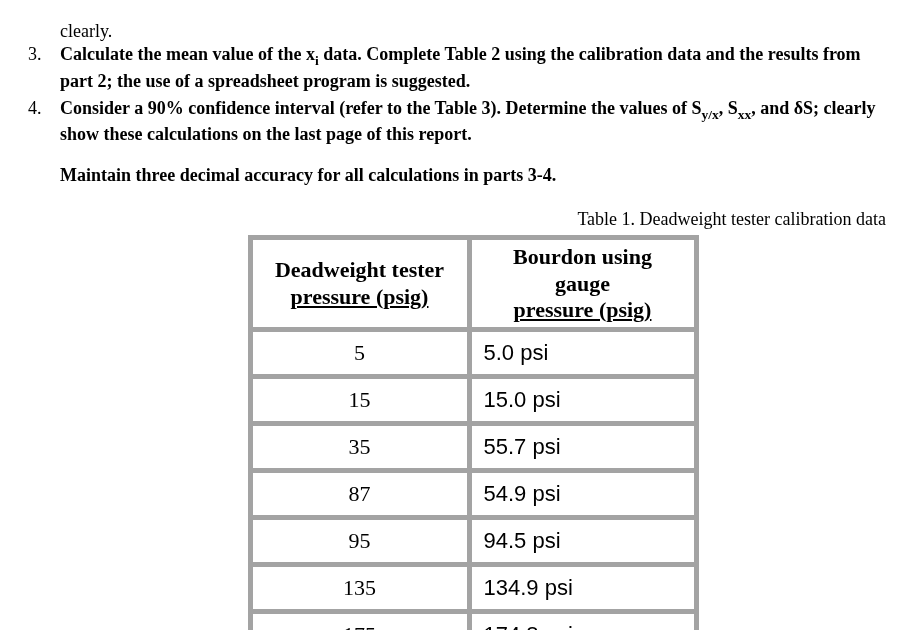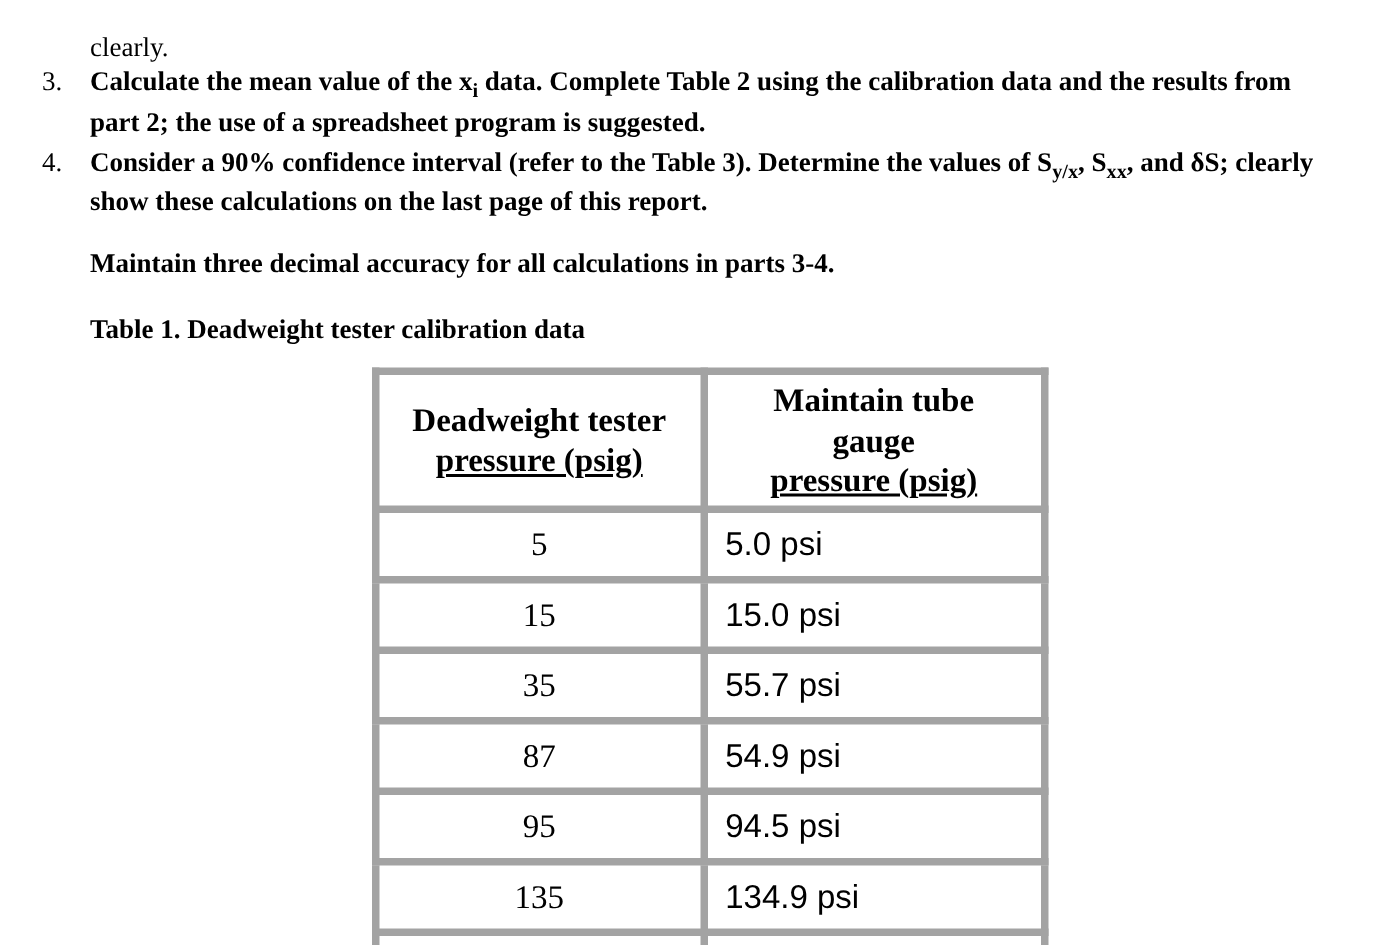--- a/index.html
+++ b/index.html
@@ -30,23 +30,23 @@
       margin-left: -32px;
       margin-bottom: 0;
       padding-left: 32px;
     }
     .bold-line {
       font-weight: bold;
       margin-top: 18px;
       margin-bottom: 20px;
     }
     .table-caption {
-      text-align: left;
-      font-weight: bold;
-      margin-bottom: 14px;
+      text-align: right;
+      font-weight: normal;
+      margin-bottom: 4px;
     }
     table {
       border-collapse: collapse;
       margin: 0 auto;
     }
     th, td {
       border: 5px solid #a3a3a3;
       padding: 6px 10px;
       font-size: 22px;
       vertical-align: middle;
@@ -98,21 +98,21 @@
 <div class="table-caption">Table 1. Deadweight tester calibration data</div>
 
 <table>
   <thead>
     <tr>
       <th>
         <span>Deadweight tester</span><br>
         <span style="text-decoration: underline;">pressure (psig)</span>
       </th>
       <th>
-        <span>Maintain tube gauge</span><br>
+        <span>Bourdon using gauge</span><br>
         <span style="text-decoration: underline;">pressure (psig)</span>
       </th>
     </tr>
   </thead>
   <tbody>
     <tr>
       <td class="col-dw">5</td>
       <td class="col-bt">5.0 psi</td>
     </tr>
     <tr>

